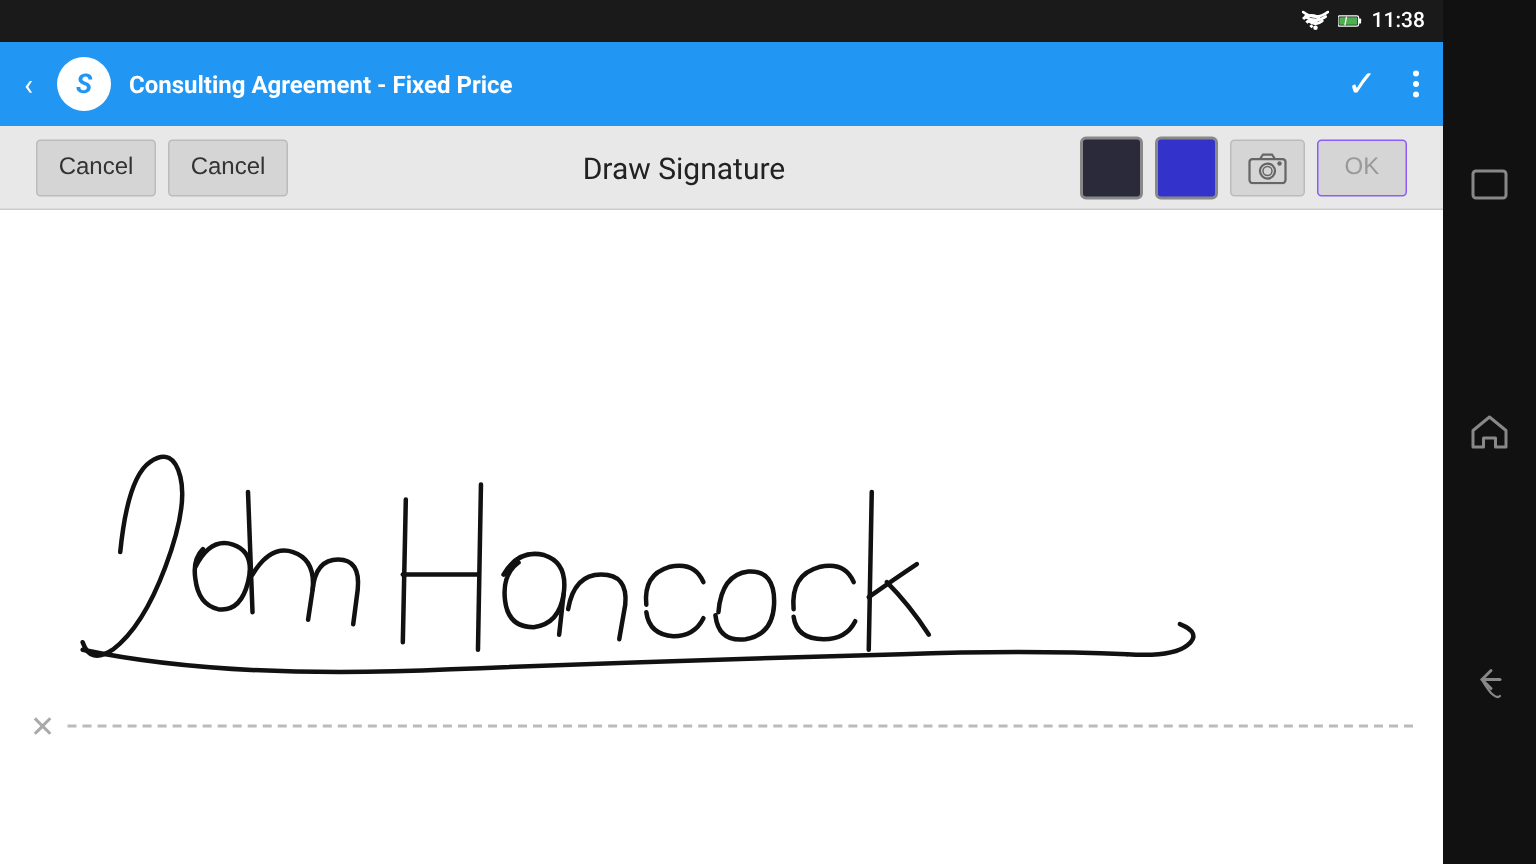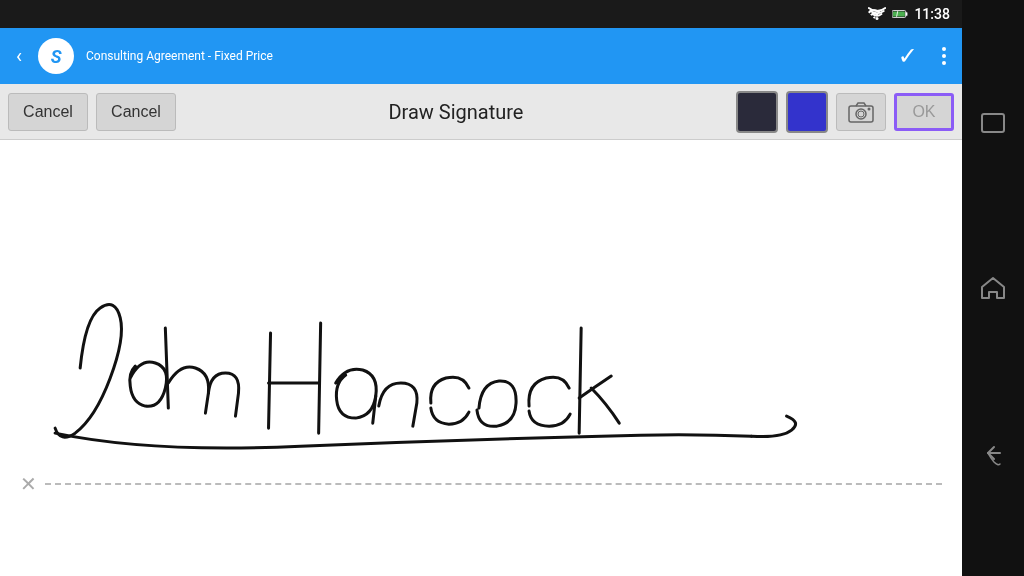--- a/index.html
+++ b/index.html
@@ -71,22 +71,22 @@
       justify-content: center;
       font-size: 18px;
       font-weight: bold;
       color: #2196F3;
       font-style: italic;
     }
 
     .app-title {
       flex: 1;
       color: white;
-      font-size: 12px;
-      font-weight: 400;
+      font-size: 16px;
+      font-weight: 700;
       padding-left: 4px;
     }
 
     .top-bar-actions {
       display: flex;
       align-items: center;
       gap: 8px;
     }
 
     .checkmark-btn {
@@ -114,21 +114,21 @@
       background: white;
       border-radius: 50%;
     }
 
     
     .toolbar {
       height: 56px;
       background: #e8e8e8;
       display: flex;
       align-items: center;
-      padding: 0 8px;
+      padding: 0 24px;
       gap: 8px;
       border-bottom: 1px solid #ccc;
     }
 
     .toolbar-btn {
       height: 38px;
       min-width: 80px;
       background: #d5d5d5;
       border: 1px solid #bbb;
       border-radius: 3px;
@@ -178,21 +178,21 @@
       align-items: center;
       justify-content: center;
       font-size: 22px;
       color: #555;
     }
 
     .ok-btn {
       height: 38px;
       min-width: 60px;
       background: #d5d5d5;
-      border: 3px solid #8b5cf6;
+      border: 1px solid #8b5cf6;
       border-radius: 3px;
       font-size: 16px;
       color: #999;
       cursor: pointer;
       display: flex;
       align-items: center;
       justify-content: center;
       padding: 0 12px;
     }
 

